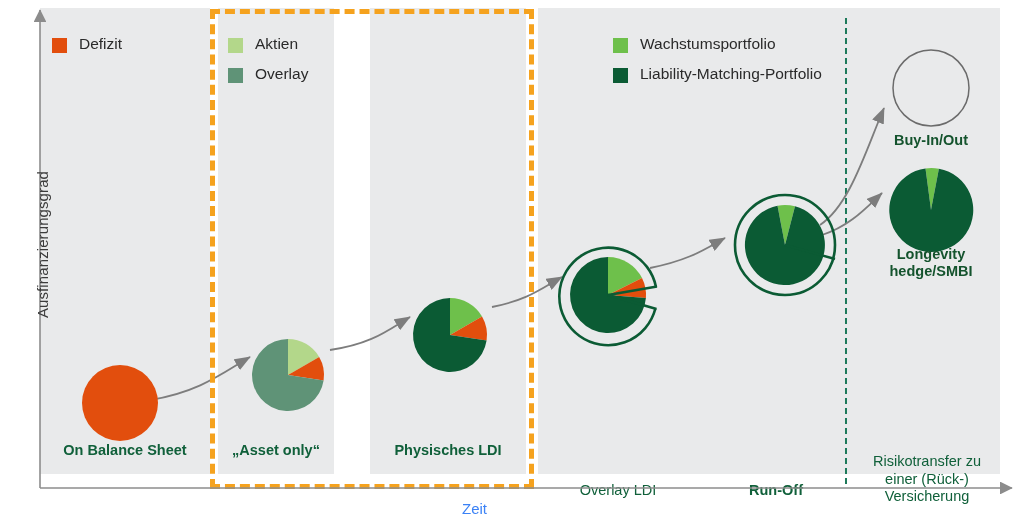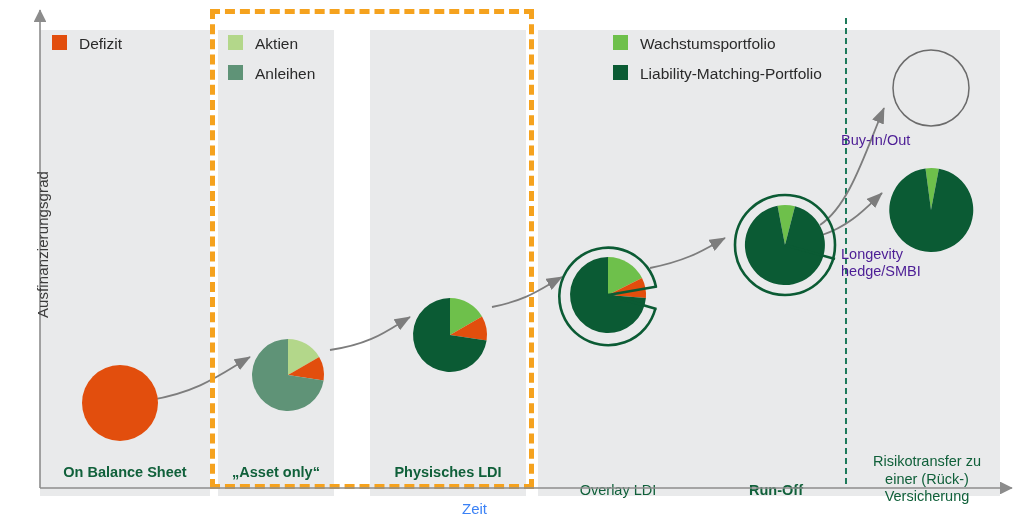--- a/index.html
+++ b/index.html
@@ -31,21 +31,21 @@
   #xaxis-label {
     left: 462px;
     top: 500px;
     font-size: 15px;
     color: #3b82f6;
   }
 
   
   .col-panel {
     background: #e9eaeb;
-    top: 30px;
+    top: 8px;
     height: 466px;
   }
   .col-title {
     position: absolute;
     bottom: 14px;
     left: 0;
     width: 100%;
     text-align: center;
     font-size: 14.5px;
     font-weight: bold;
@@ -68,38 +68,39 @@
     top: 18px;
     width: 0;
     height: 466px;
     border-left: 2.5px dashed #1e7a5a;
   }
 
   
   .legend-row {
     position: absolute;
     display: flex;
-    align-items: flex-start;
+    align-items: flex-end;
     gap: 12px;
     font-size: 15.5px;
     color: #2a2a2a;
     white-space: nowrap;
   }
   .swatch {
     width: 15px;
     height: 15px;
     flex: 0 0 15px;
     display: block;
   }
   .fig-caption {
     position: absolute;
     width: 180px;
+    text-align: center;
     font-size: 14.5px;
-    font-weight: normal;
-    color: #4c1d95;
+    font-weight: bold;
+    color: #14532d;
     line-height: 1.2;
   }
 
   svg { display: block; overflow: visible; }
 </style>
 </head>
 <body>
 
 <div id="stage">
 
@@ -191,21 +192,21 @@
     <span class="swatch" style="background:#e24e0d;"></span>
     <span>Defizit</span>
   </div>
 
   <div class="legend-row" style="left:228px;top:35px;">
     <span class="swatch" style="background:#b3d78a;"></span>
     <span>Aktien</span>
   </div>
   <div class="legend-row" style="left:228px;top:65px;">
     <span class="swatch" style="background:#5f9377;"></span>
-    <span>Anleihen</span>
+    <span>Overlay</span>
   </div>
 
   <div class="legend-row" style="left:613px;top:35px;">
     <span class="swatch" style="background:#6ec04b;"></span>
     <span>Wachstumsportfolio</span>
   </div>
   <div class="legend-row" style="left:613px;top:65px;">
     <span class="swatch" style="background:#0b5b34;"></span>
     <span>Liability-Matching-Portfolio</span>
   </div>

